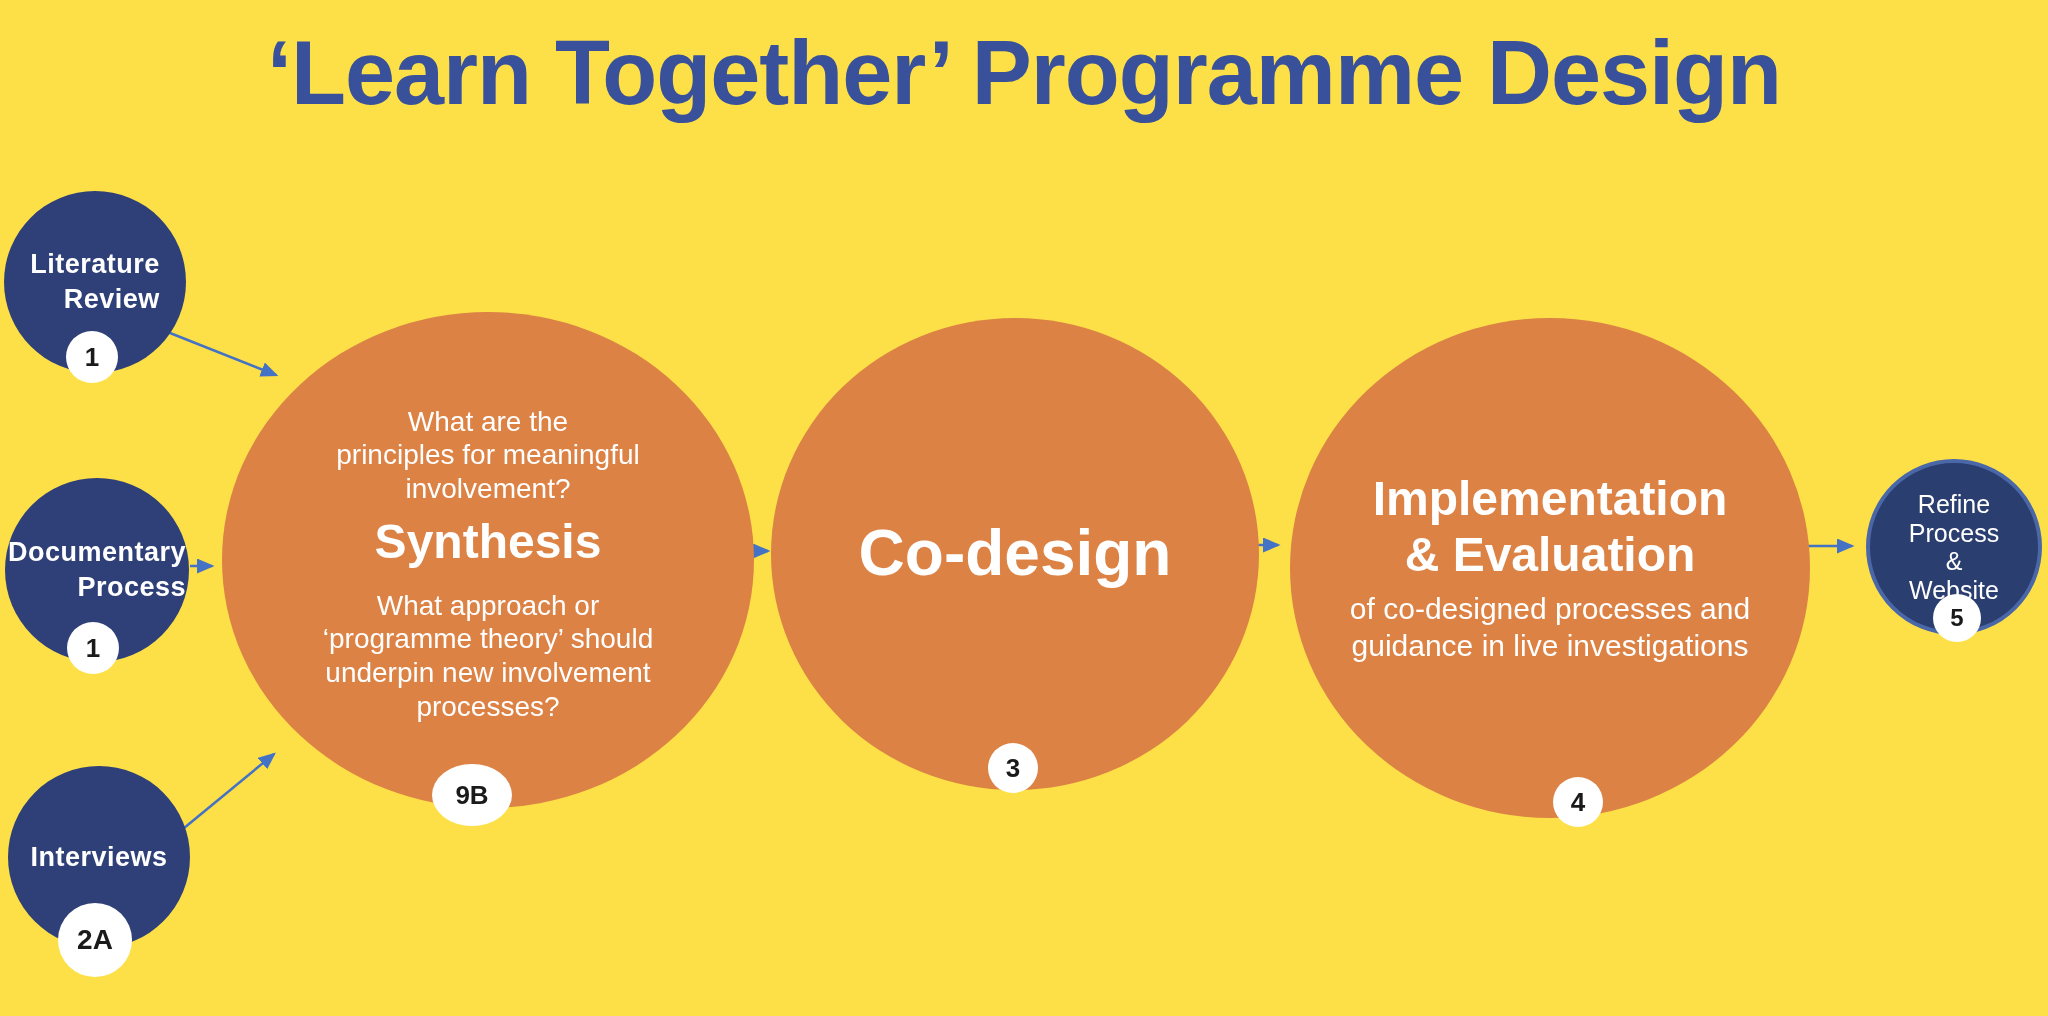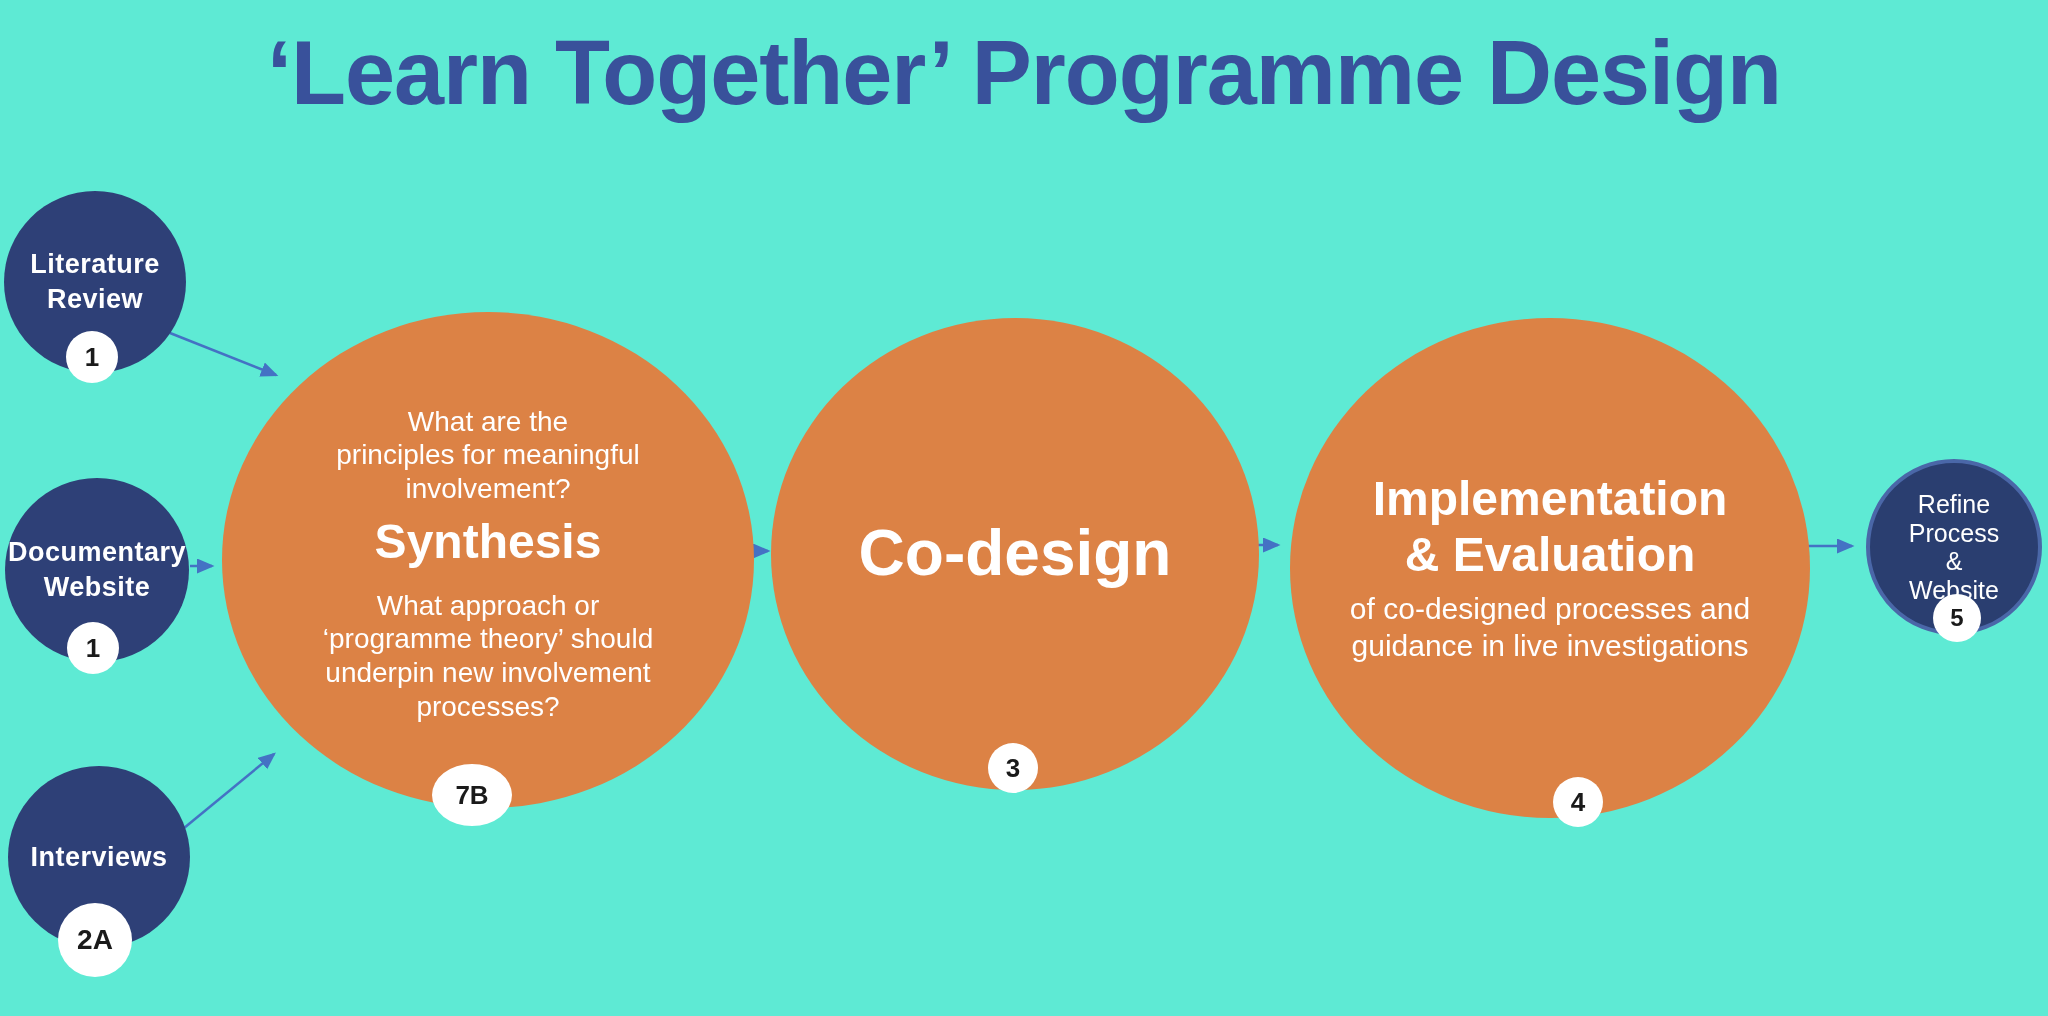--- a/index.html
+++ b/index.html
@@ -1,21 +1,21 @@
 <!DOCTYPE html>
 <html><head>
 <meta charset="utf-8">
 <style>
   html, body { margin: 0; padding: 0; background: #ffffff; }
   .page {
     position: relative;
     width: 2048px;
     height: 1016px;
     overflow: hidden;
-    background: #5eead4;
+    background: #fde047;
     font-family: "Liberation Sans", "DejaVu Sans", sans-serif;
   }
   .title {
     position: absolute;
     top: 22px;
     left: 0;
     width: 100%;
     text-align: center;
     font-size: 90px;
     font-weight: 700;
@@ -30,21 +30,21 @@
   .circle {
     position: absolute;
     border-radius: 50%;
     display: flex;
     flex-direction: column;
     align-items: center;
     justify-content: center;
     text-align: center;
     box-sizing: border-box;
   }
-  .navy { background: #2E4077; }
+  .navy { background: #2E4077; text-align: right; }
   .orange { background: #DC8245; }
   .refine {
     background: #2A3E70;
     border: 4px solid #4A67A8;
   }
   .navy-label {
     color: #ffffff;
     font-size: 27px;
     font-weight: 600;
     letter-spacing: 0.5px;
@@ -114,21 +114,21 @@
     <line x1="1806" y1="546" x2="1852" y2="546" stroke="#4472C4" stroke-width="2.5" marker-end="url(#ah)"></line>
   </svg>
 
   <div class="circle navy" style="left:4px; top:191px; width:182px; height:182px;">
     <div class="navy-label">Literature
 Review</div>
   </div>
 
   <div class="circle navy" style="left:5px; top:478px; width:184px; height:184px;">
     <div class="navy-label">Documentary
-Website</div>
+Process</div>
   </div>
 
   <div class="circle navy" style="left:8px; top:766px; width:182px; height:182px;">
     <div class="navy-label">Interviews</div>
   </div>
 
   <div class="circle orange stage-synthesis" style="left:222px; top:312px; width:532px; height:496px;">
     <div class="stage-question">What are the
 principles for meaningful
 involvement?</div>
@@ -163,21 +163,21 @@
 
   <div class="badge" style="left:67px; top:622px; width:52px; height:52px;">
     <span>1</span>
   </div>
 
   <div class="badge" style="left:58px; top:903px; width:74px; height:74px; font-size:28px;">
     <span>2A</span>
   </div>
 
   <div class="badge" style="left:432px; top:764px; width:80px; height:62px;">
-    <span>7B</span>
+    <span>9B</span>
   </div>
 
   <div class="badge" style="left:988px; top:743px; width:50px; height:50px;">
     <span>3</span>
   </div>
 
   <div class="badge" style="left:1553px; top:777px; width:50px; height:50px;">
     <span>4</span>
   </div>
 

